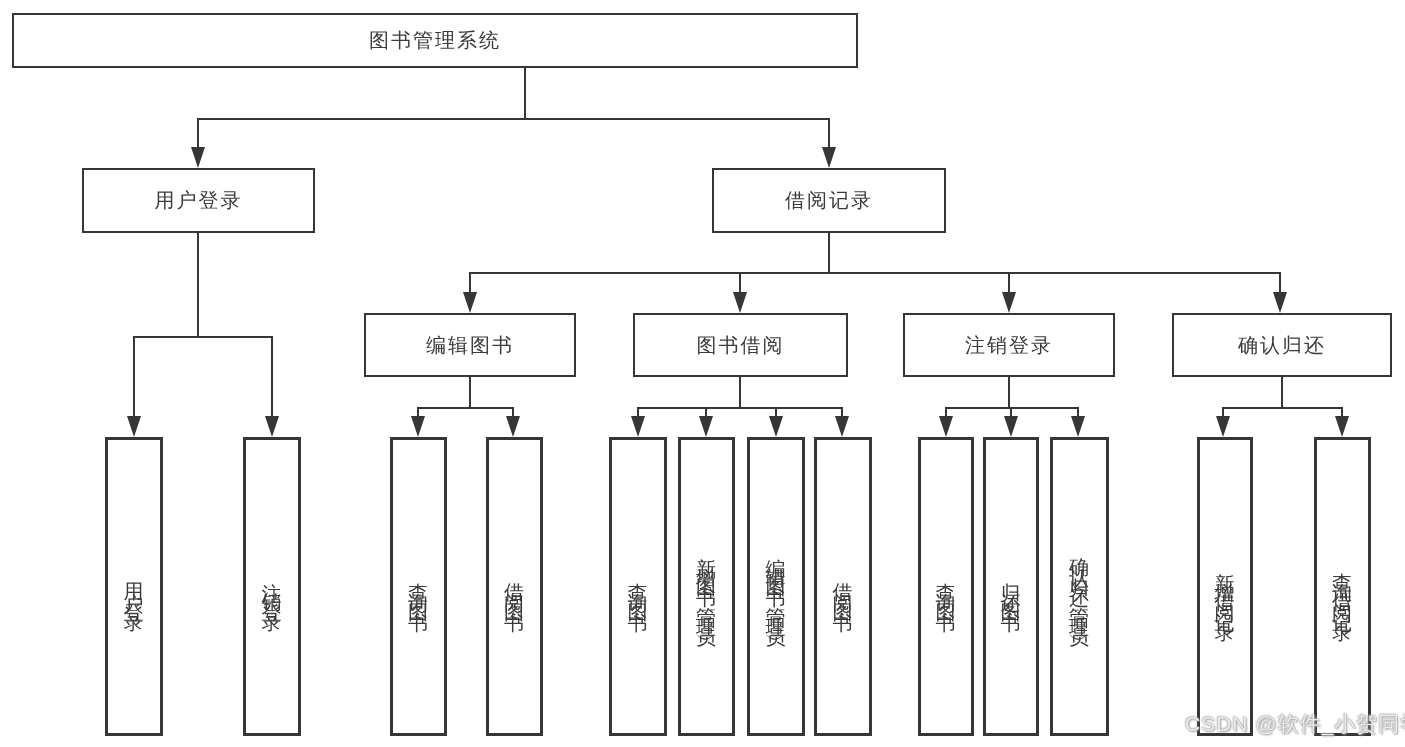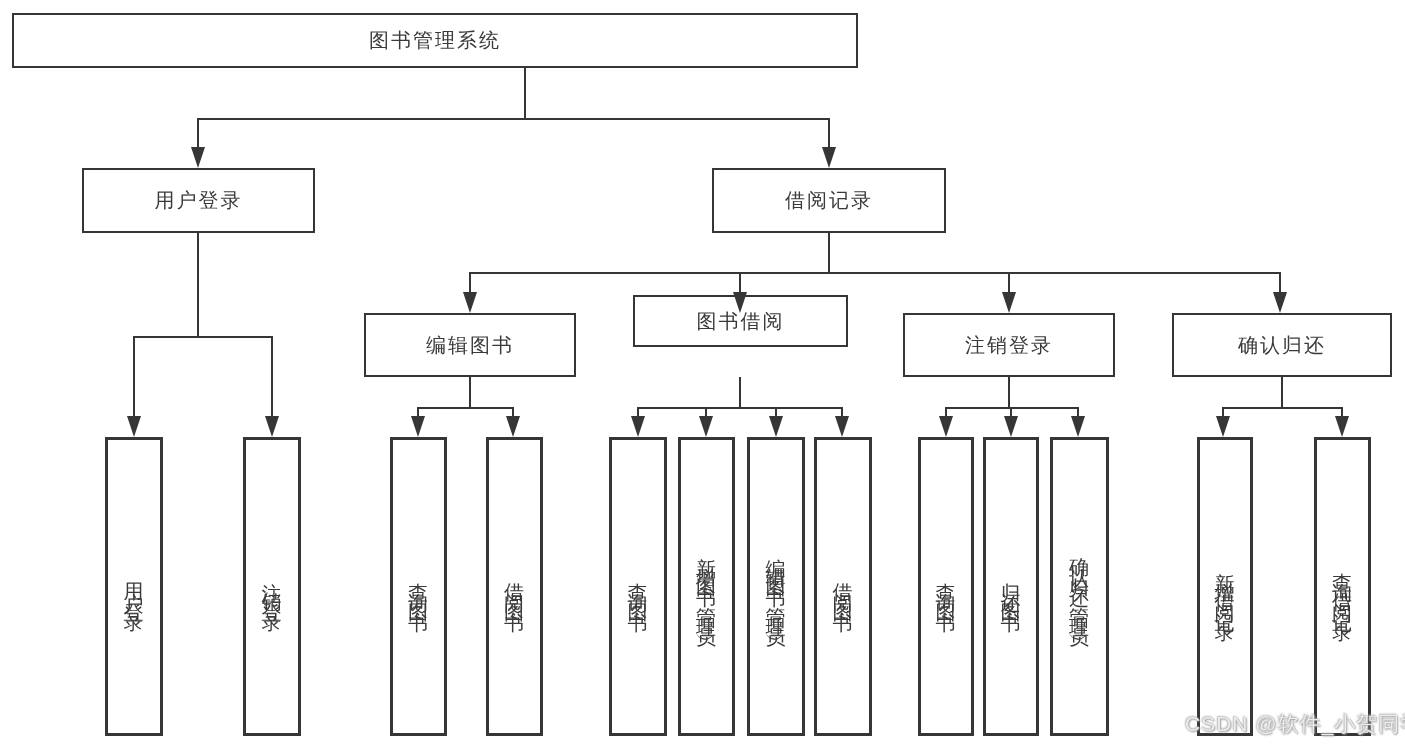--- a/index.html
+++ b/index.html
@@ -44,21 +44,21 @@
   <div class="box" style="left:82px;top:168px;width:233px;height:65px">
     <span class="htext">用户登录</span>
   </div>
   <div class="box" style="left:712px;top:168px;width:234px;height:65px">
     <span class="htext">借阅记录</span>
   </div>
 
   <div class="box" style="left:364px;top:313px;width:212px;height:64px">
     <span class="htext">编辑图书</span>
   </div>
-  <div class="box" style="left:633px;top:295px;width:215px;height:52px">
+  <div class="box" style="left:633px;top:313px;width:215px;height:64px">
     <span class="htext">图书借阅</span>
   </div>
   <div class="box" style="left:903px;top:313px;width:212px;height:64px">
     <span class="htext">注销登录</span>
   </div>
   <div class="box" style="left:1172px;top:313px;width:220px;height:64px">
     <span class="htext">确认归还</span>
   </div>
 
   <div class="box leaf" style="left:105px;top:437px;width:58px;height:299px">

